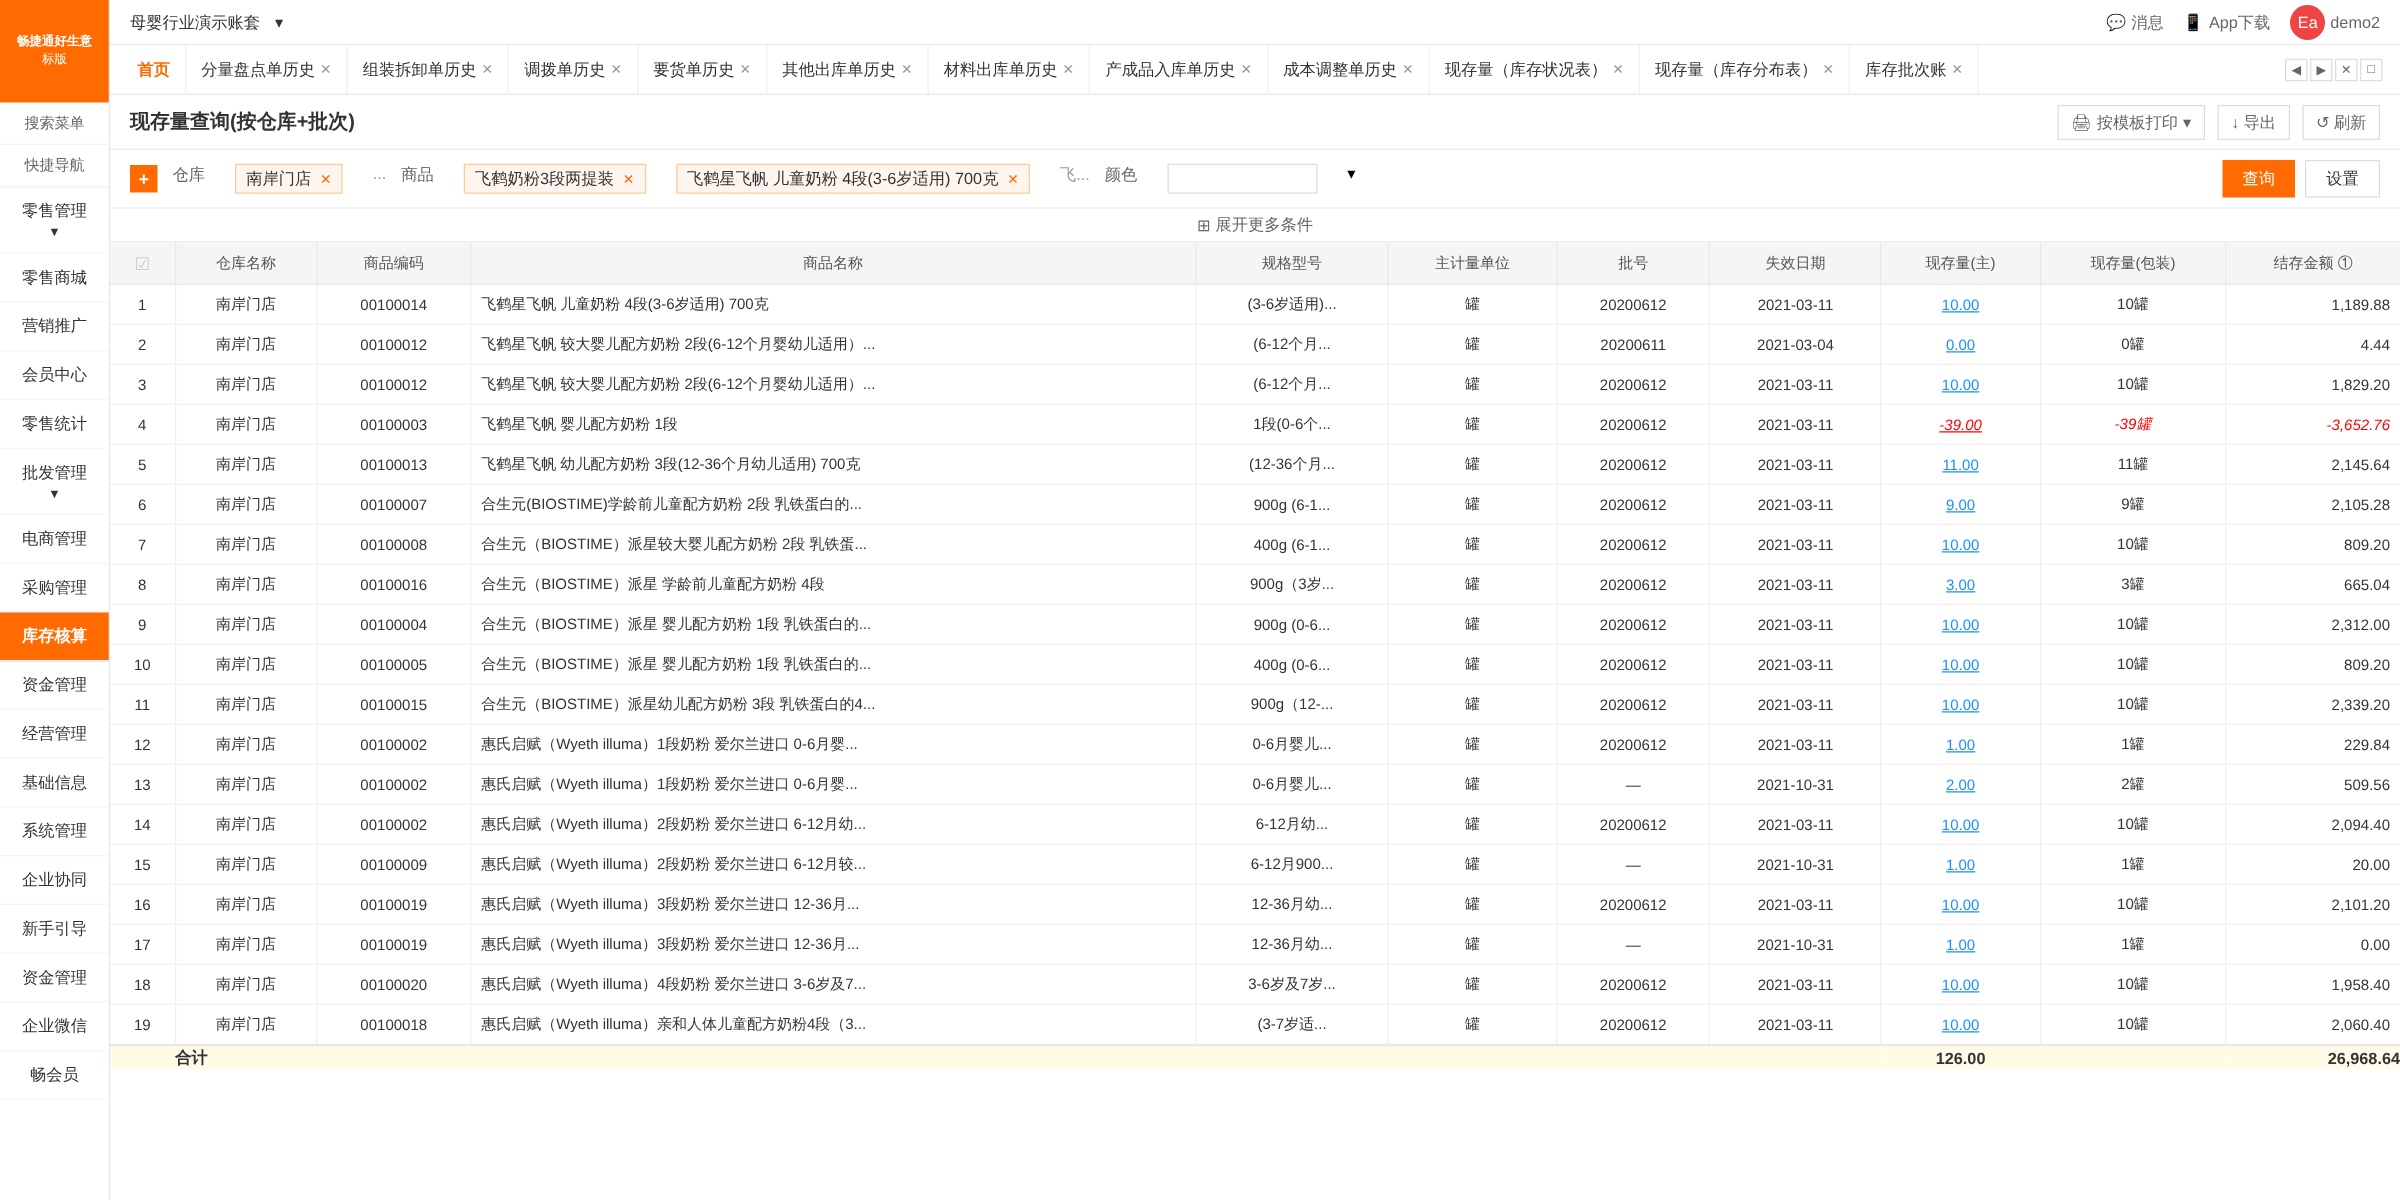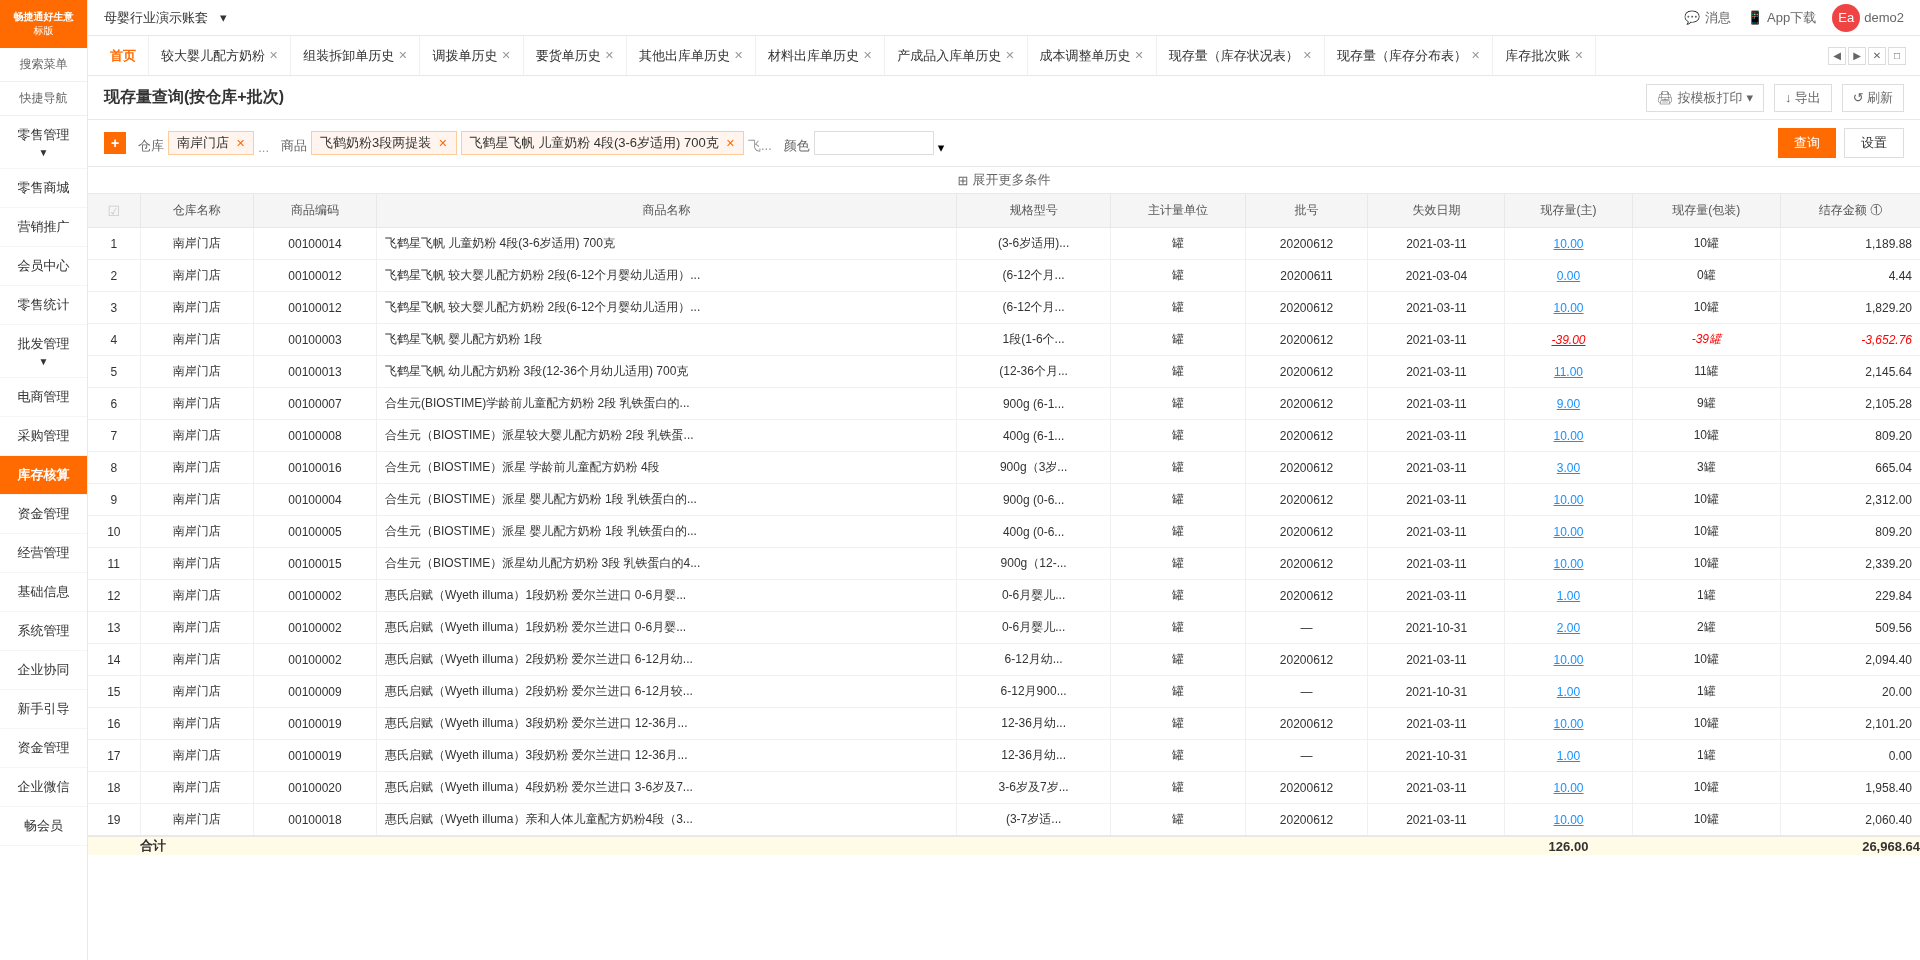--- a/index.html
+++ b/index.html
@@ -9,21 +9,21 @@
     .sidebar {
       width: 88px;
       background: #fff;
       display: flex;
       flex-direction: column;
       border-right: 1px solid #e8e8e8;
       flex-shrink: 0;
     }
     .sidebar-logo {
       background: #ff6b00;
-      padding: 10px 6px;
+      padding: 27px 6px;
       text-align: center;
       color: #fff;
       font-size: 11px;
       line-height: 1.4;
       cursor: pointer;
     }
     .sidebar-logo .logo-text { font-size: 10px; font-weight: bold; }
     .sidebar-search {
       padding: 8px 6px;
       font-size: 12px;
@@ -212,22 +212,22 @@
       cursor: pointer;
       display: flex;
       align-items: center;
       justify-content: center;
       font-size: 14px;
       font-weight: bold;
       flex-shrink: 0;
     }
     .filter-group {
       display: flex;
-      align-items: flex-end;
-      gap: 4px;
+      align-items: flex-start;
+      gap: 24px;
     }
     .filter-label { color: #666; font-size: 13px; white-space: nowrap; }
     .filter-tag {
       background: #fff5ee;
       border: 1px solid #ffcc99;
       padding: 2px 8px;
       font-size: 12px;
       color: #333;
       display: flex;
       align-items: center;
@@ -418,21 +418,21 @@
         </div>
         <span>demo2</span>
       </div>
     </div>
   </div>
 
   <div class="top-nav">
     <div class="top-nav-item home">首页</div>
     <div id="nav-tabs" style="display:flex; overflow:hidden; flex:1;">
         <div class="top-nav-item">
-          <span>较大婴儿配方奶粉</span>
+          <span>分量盘点单历史</span>
           <span class="close-tab">✕</span>
         </div>
         <div class="top-nav-item">
           <span>组装拆卸单历史</span>
           <span class="close-tab">✕</span>
         </div>
         <div class="top-nav-item">
           <span>调拨单历史</span>
           <span class="close-tab">✕</span>
         </div>
@@ -597,21 +597,21 @@
             <td class="text-center">2021-03-11</td>
             <td class="text-center td-link">10.00</td>
             <td class="text-center">10罐</td>
             <td class="text-right">1,829.20</td>
           </tr>
           <tr>
             <td class="text-center">4</td>
             <td class="text-center">南岸门店</td>
             <td class="text-center">00100003</td>
             <td class="text-left">飞鹤星飞帆 婴儿配方奶粉 1段</td>
-            <td class="text-center">1段(1-6个...</td>
+            <td class="text-center">1段(0-6个...</td>
             <td class="text-center">罐</td>
             <td class="text-center">20200612</td>
             <td class="text-center">2021-03-11</td>
             <td class="text-center td-link td-negative">-39.00</td>
             <td class="text-center td-negative">-39罐</td>
             <td class="text-right td-negative">-3,652.76</td>
           </tr>
           <tr>
             <td class="text-center">5</td>
             <td class="text-center">南岸门店</td>

